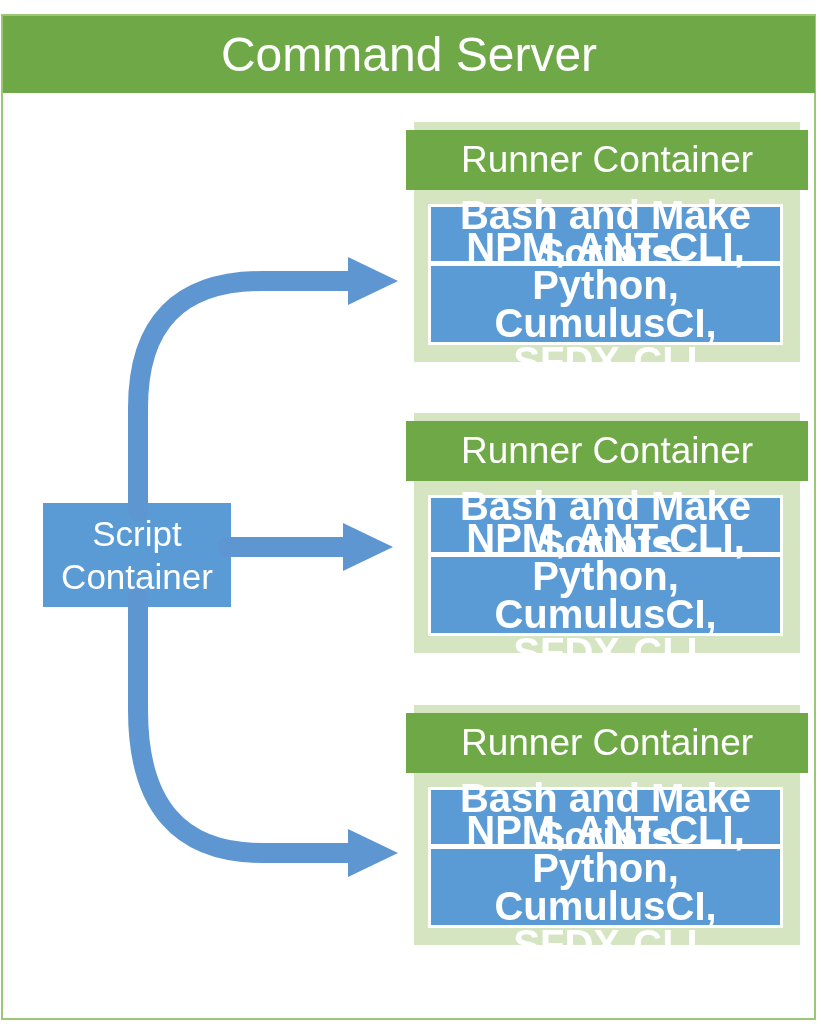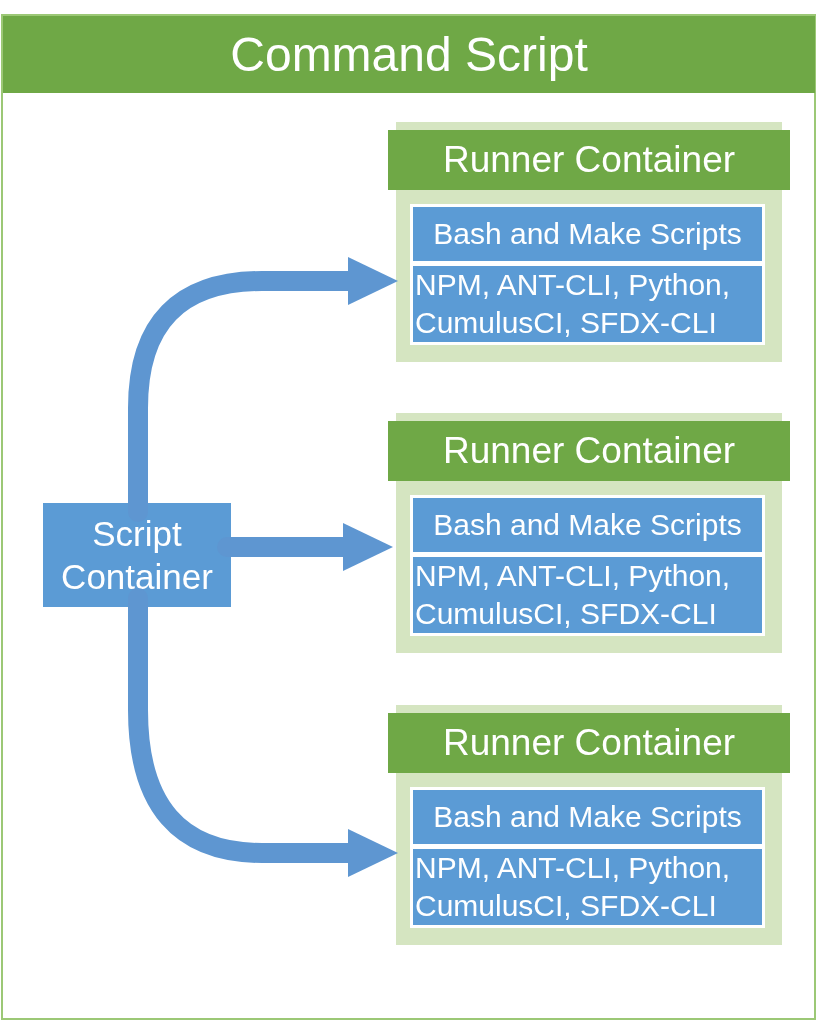--- a/index.html
+++ b/index.html
@@ -30,21 +30,21 @@
   .title-bar {
     position: absolute;
     left: 3px; top: 16px;
     width: 812px; height: 77px;
     background: var(--green, #6FA846);
     display: flex; align-items: center; justify-content: center;
     color: var(--text-white, #fff);
     font-size: 48px;
     letter-spacing: 0px;
   }
-  .runner-group { position: absolute; left: 388px; width: 402px; height: 240px; }
+  .runner-group { position: absolute; left: 406px; width: 402px; height: 240px; }
   .runner-panel {
     position: absolute; left: 8px; top: 0; width: 386px; height: 240px;
     background: var(--pale-green, #D5E5C1);
   }
   .runner-header {
     position: absolute; left: 0; top: 8px; width: 402px; height: 60px;
     background: var(--green, #6FA846);
     display: flex; align-items: center; justify-content: center;
     color: var(--text-white, #fff);
     font-size: 37px;
@@ -52,23 +52,24 @@
   .tools {
     position: absolute; left: 22px; top: 82px; width: 355px;
     background: #ffffff;
     padding: 3px;
     display: flex; flex-direction: column; gap: 5px;
   }
   .tool-row {
     background: var(--blue, #5B9BD5);
     color: var(--text-white, #fff);
     display: flex; align-items: center; justify-content: center;
-    text-align: left;
-    font-size: 30px;
+    text-align: center;
+    font-size: 40px;
     line-height: 38px;
+    font-weight: bold;
   }
   .tool-row.row1 { height: 54px; }
   .tool-row.row2 { height: 76px; padding: 12px 2px; }
   .dispatcher {
     position: absolute; left: 43px; top: 503px; width: 188px; height: 104px;
     background: var(--blue, #5B9BD5);
     display: flex; flex-direction: column; align-items: center; justify-content: center;
     color: var(--text-white, #fff);
     font-size: 35px;
     line-height: 43px;
@@ -88,21 +89,21 @@
   .arrow-head { fill: var(--arrow-blue, #5E96D1); stroke: none; }
 </style>
 </head>
 <body>
 
 <div class="page">
 
   <div class="page-border"></div>
 
   <div class="title-bar">
-    <span>Command Script</span>
+    <span>Command Server</span>
   </div>
 
   <div class="runner-group" style="top:122px">
     <div class="runner-panel"></div>
     <div class="runner-header">
       <span>Runner Container</span>
     </div>
     <div class="tools">
       <div class="tool-row row1">Bash and Make Scripts</div>
       <div class="tool-row row2">NPM, ANT-CLI, Python, CumulusCI, SFDX-CLI</div>

